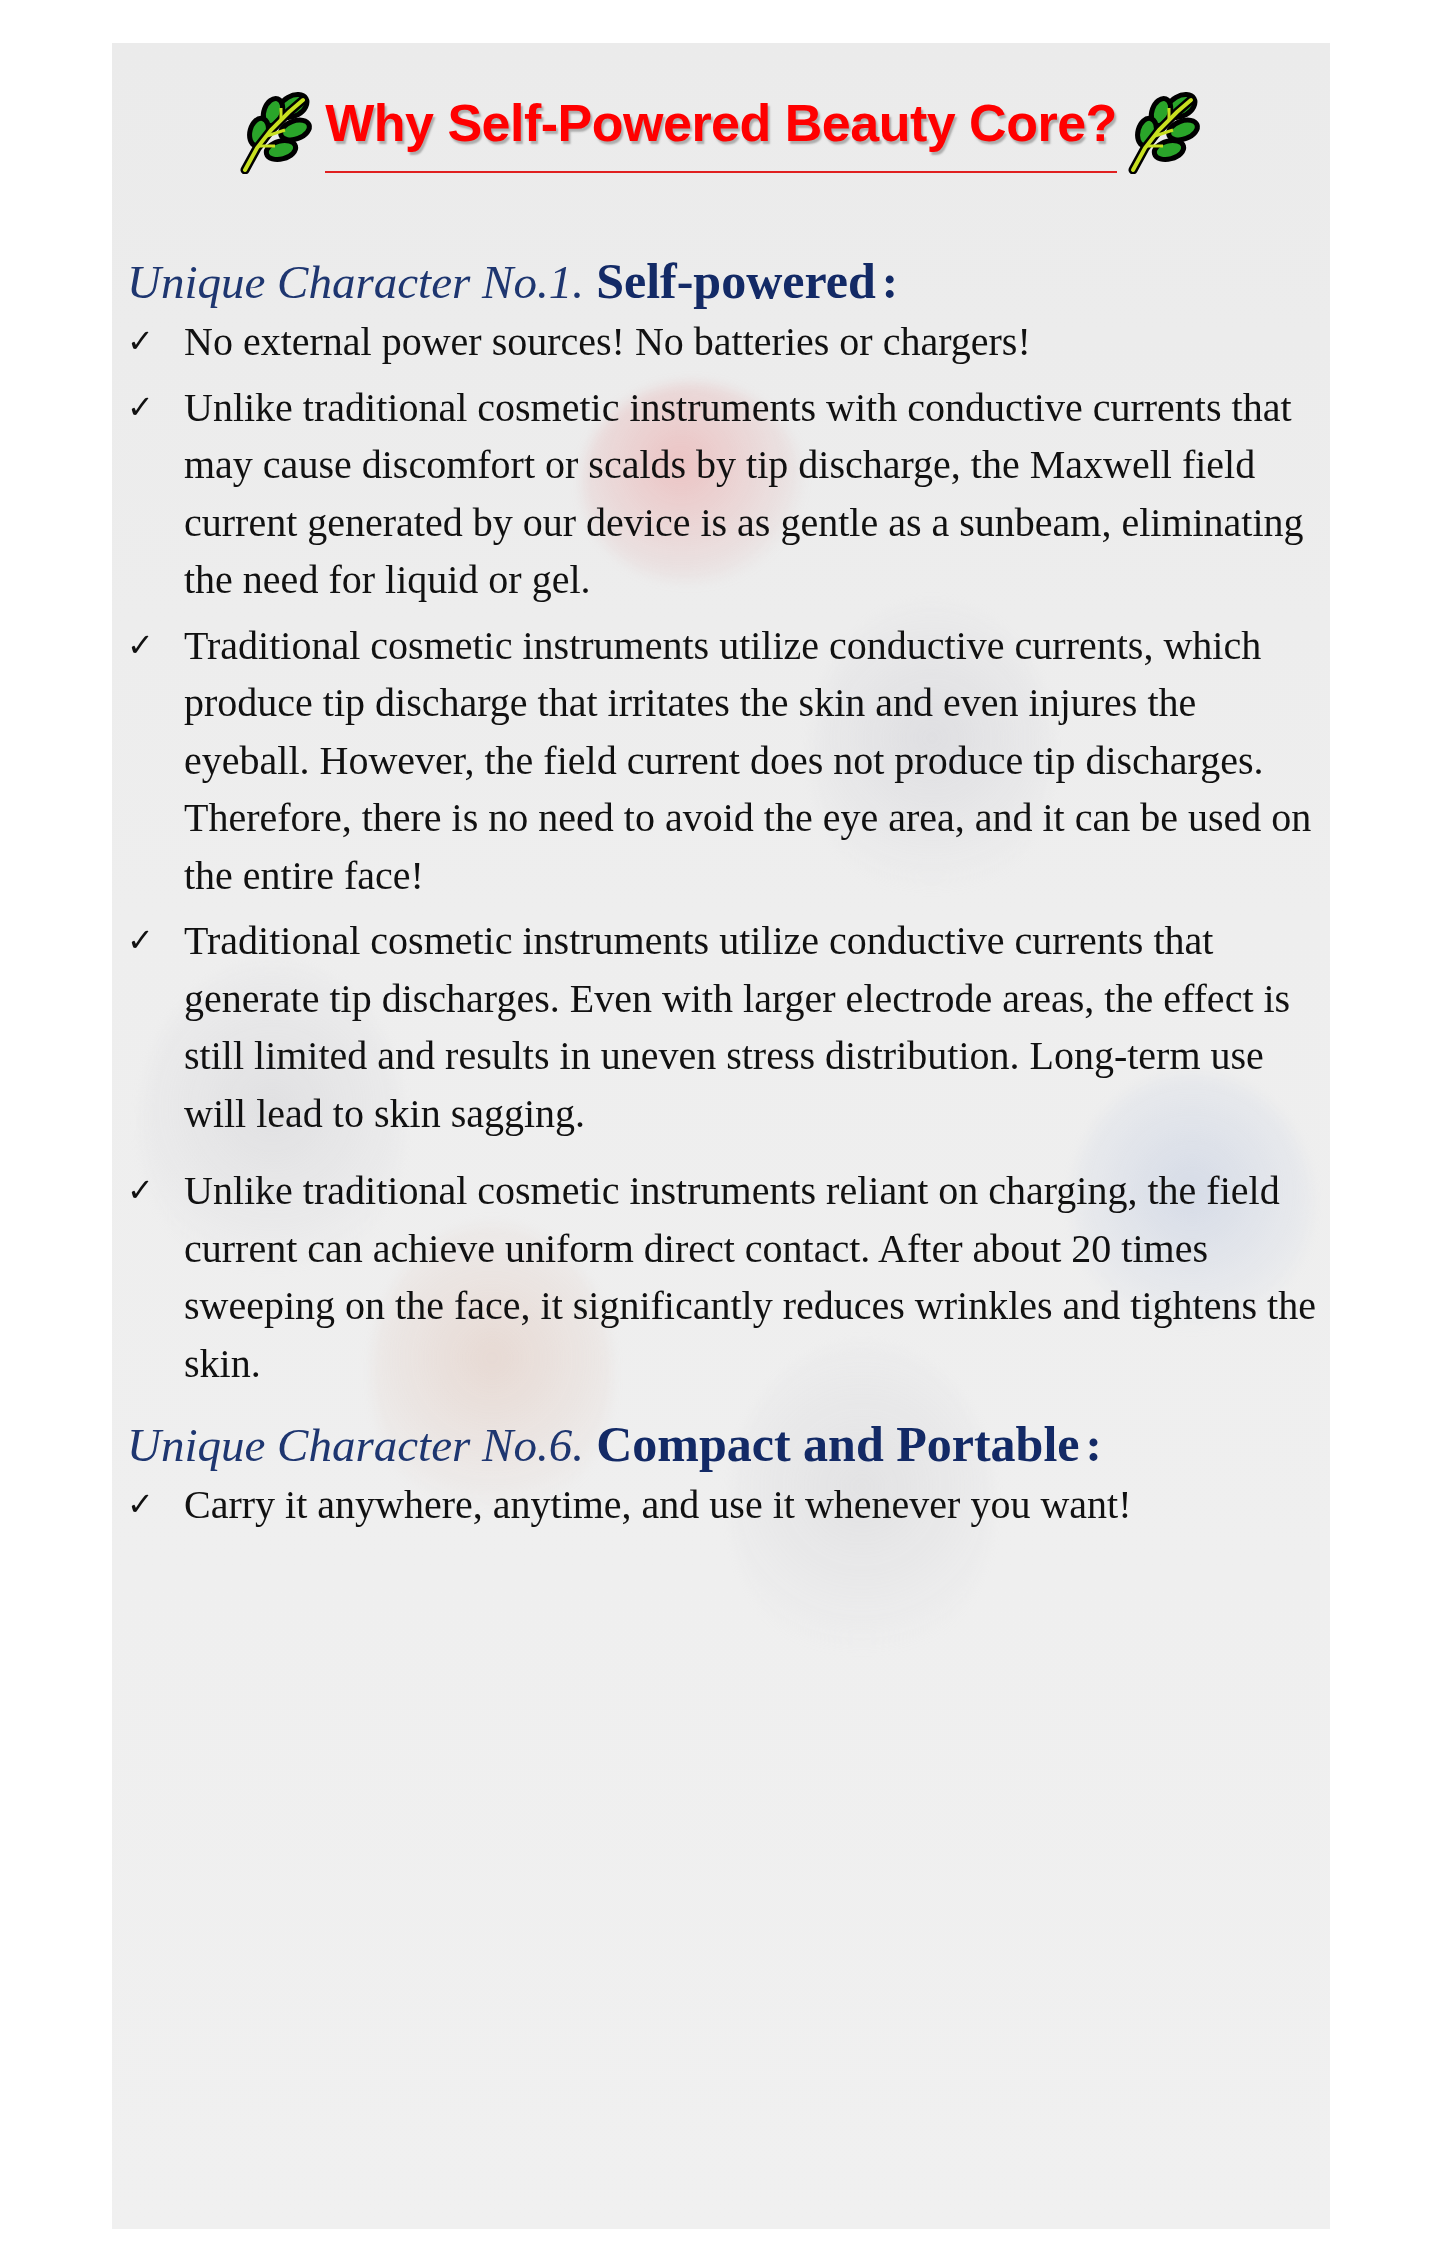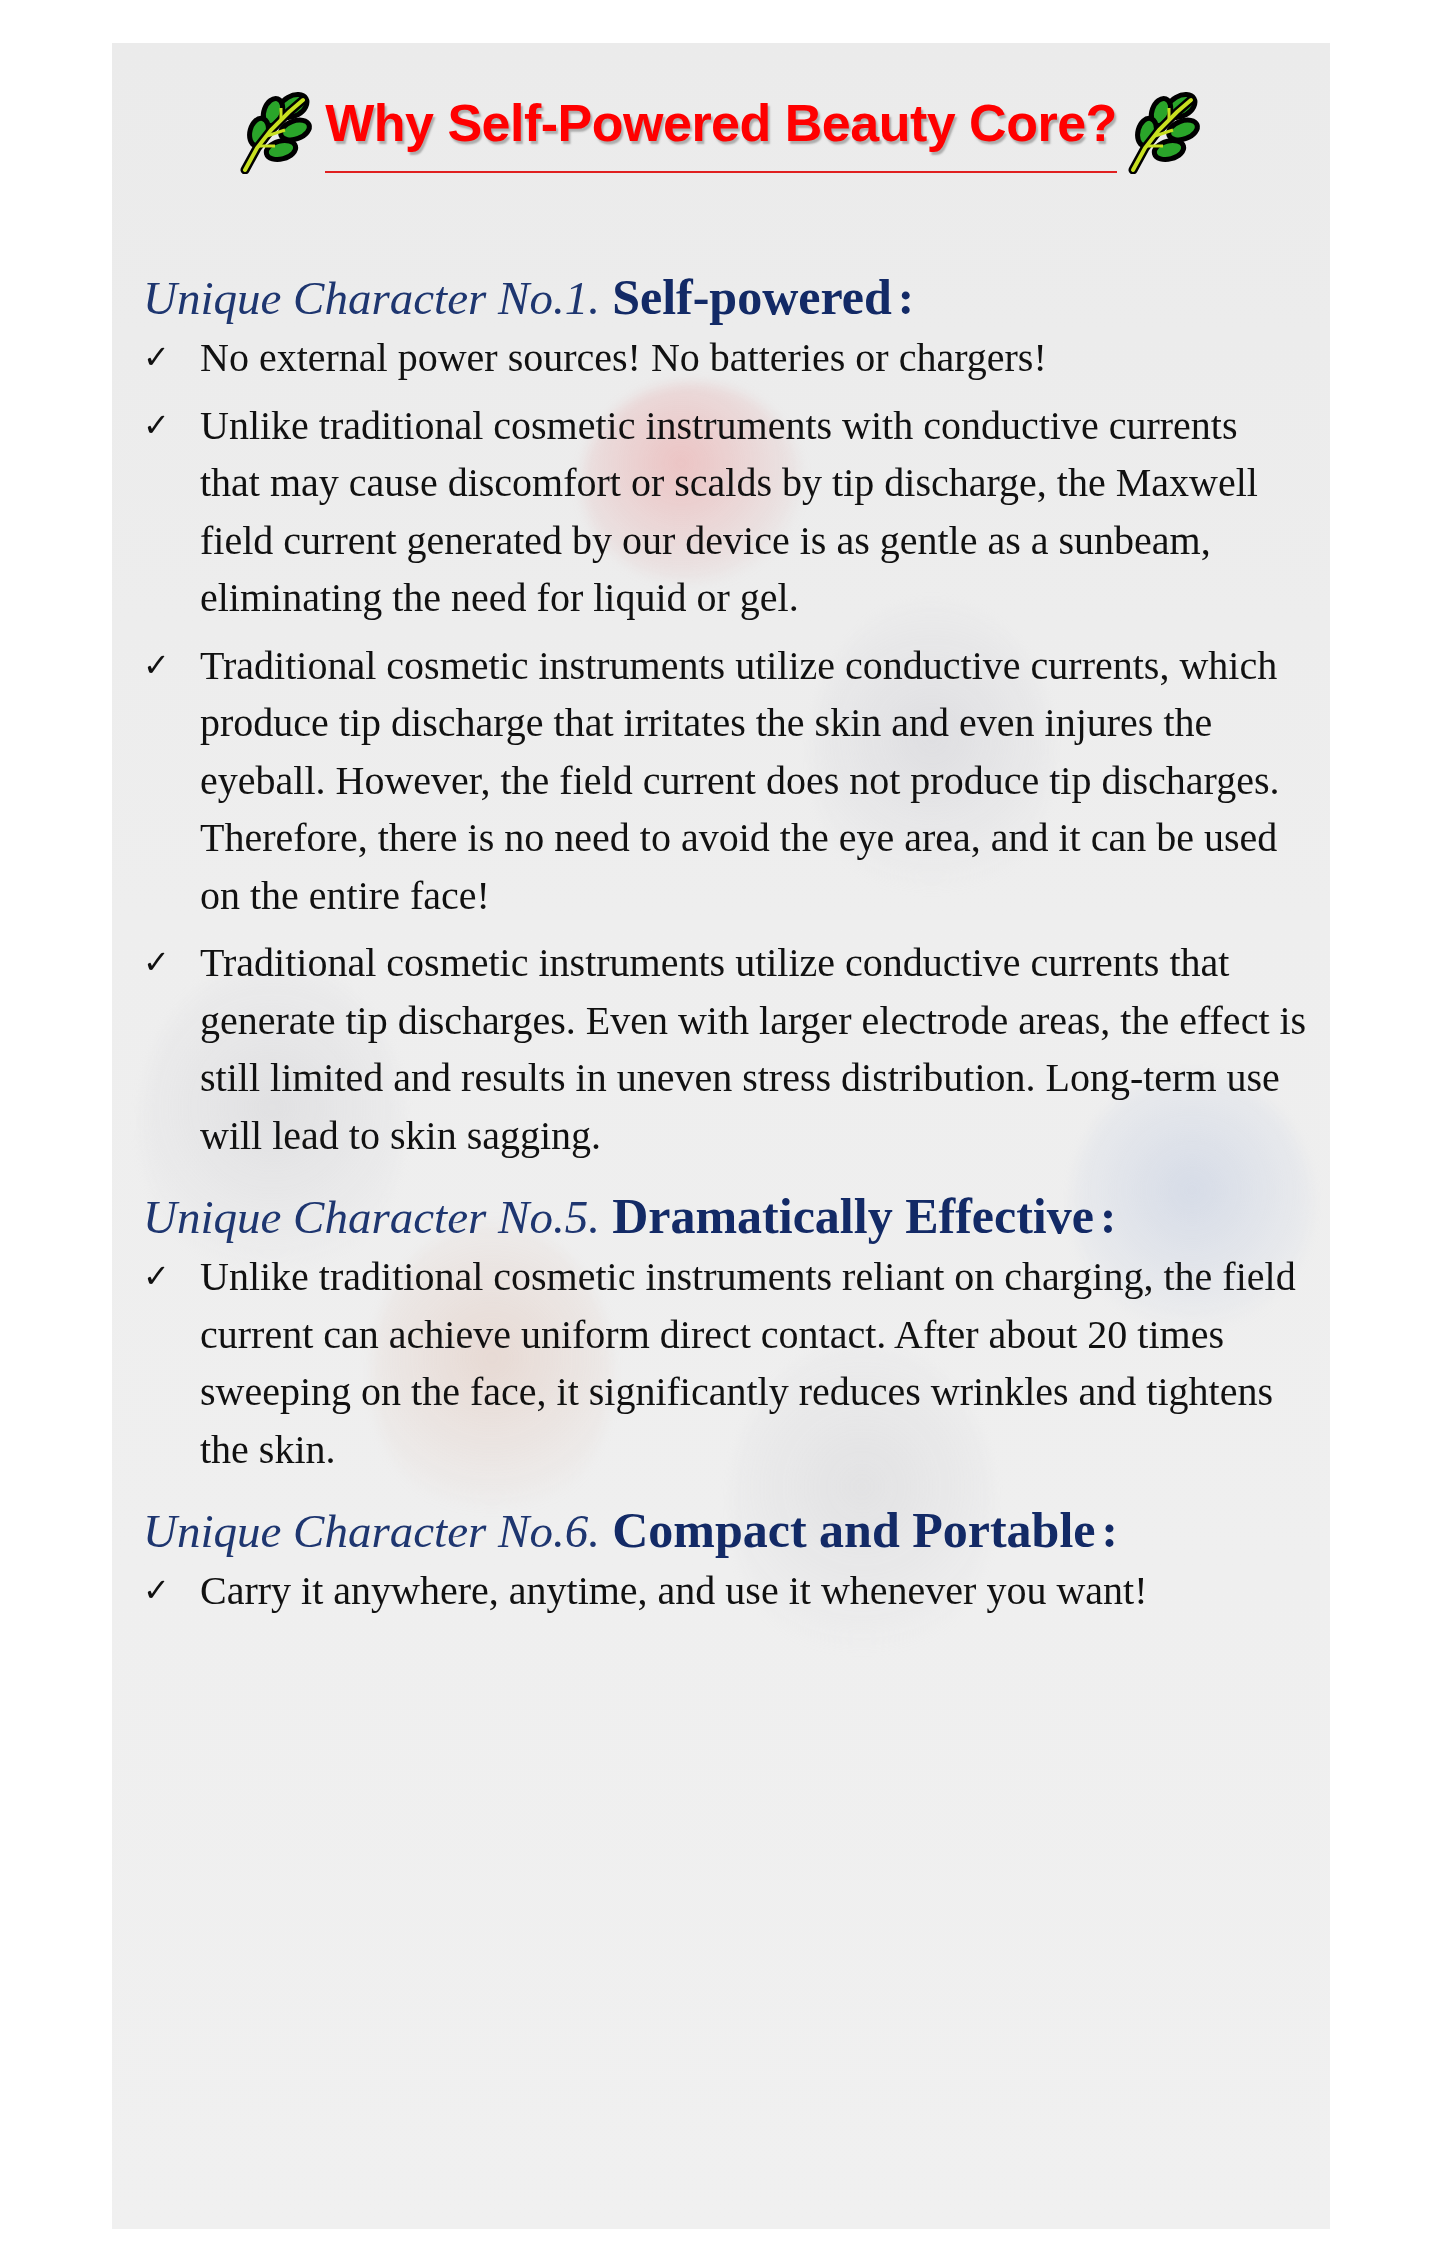--- a/index.html
+++ b/index.html
@@ -70,21 +70,21 @@
     padding-bottom: 16px;
     white-space: nowrap;
   }
 
   .content {
     position: absolute;
     left: 15px;
     top: 212px;
     width: 1196px;
   }
-  .section { margin: 16px; }
+  .section { margin: 0; }
   .section.extra-gap { margin-top: 26px; }
   .heading {
     color: #132a66;
     font-size: 49px;
     line-height: 53px;
     margin: 0 0 10px 0;
   }
   .heading .label {
     font-style: italic;
     font-weight: normal;
@@ -181,24 +181,20 @@
     </div>
 
     <div class="section">
       <div class="bullet">
         <span class="check">✓</span>
         <span>Traditional cosmetic instruments utilize conductive currents that generate tip discharges. Even with larger electrode areas, the effect is still limited and results in uneven stress distribution. Long-term use will lead to skin sagging.</span>
       </div>
     </div>
 
     <div class="section extra-gap">
-      <div class="heading">
-        <span class="label">Unique Character No.5.</span>
-        <span class="topic">Dramatically Effective</span><span class="colon">:</span>
-      </div>
       <div class="bullet">
         <span class="check">✓</span>
         <span>Unlike traditional cosmetic instruments reliant on charging, the field current can achieve uniform direct contact. After about 20 times sweeping on the face, it significantly reduces wrinkles and tightens the skin.</span>
       </div>
     </div>
 
     <div class="section extra-gap">
       <div class="heading">
         <span class="label">Unique Character No.6.</span>
         <span class="topic">Compact and Portable</span><span class="colon">:</span>

